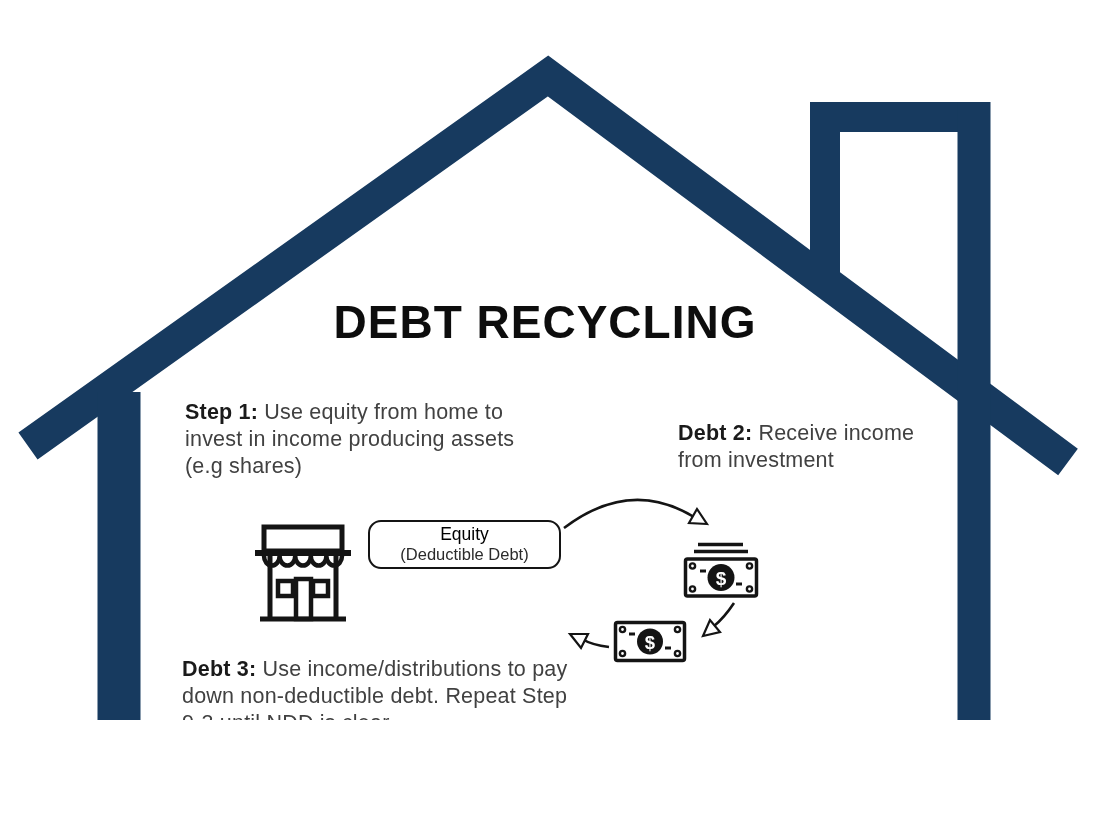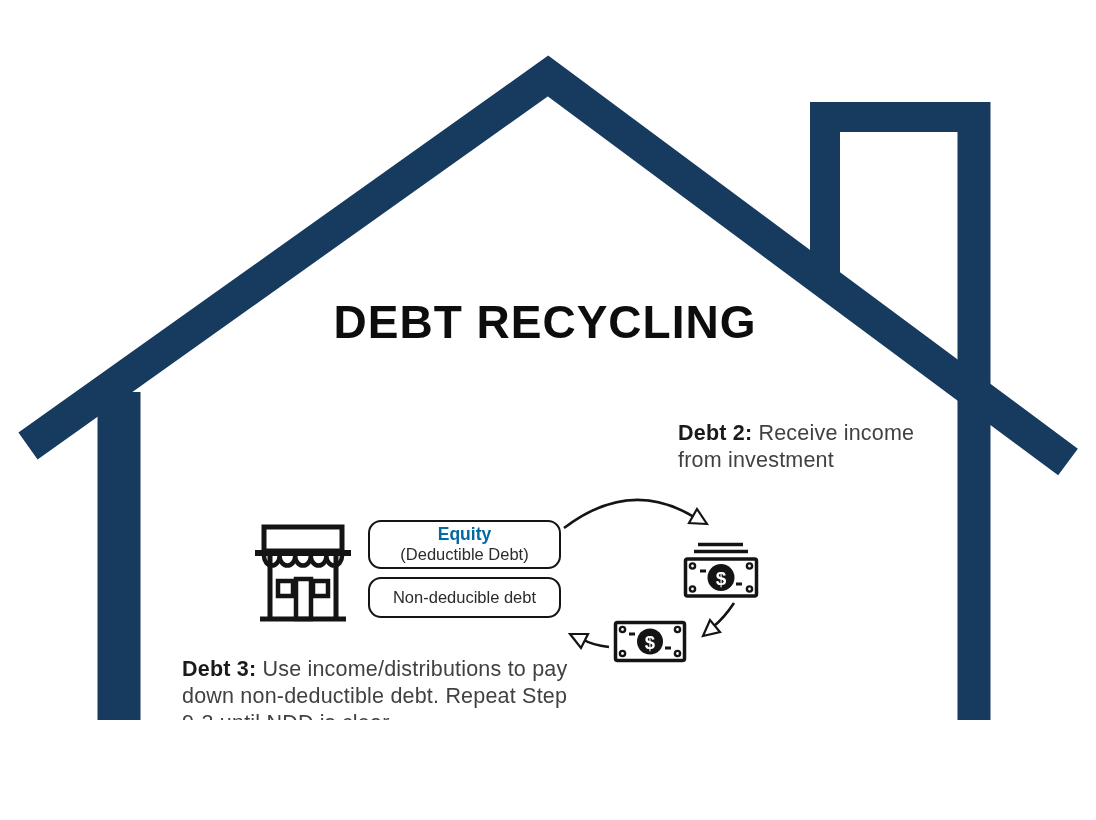--- a/index.html
+++ b/index.html
@@ -20,21 +20,21 @@
   .step b{color:#1a1a1a;font-weight:700;}
   .step1{left:185px;top:399px;width:342px;}
   .step2{left:678px;top:420px;width:258px;}
   .step3{left:182px;top:656px;width:396px;}
   .label-box{
     left:368px;background:#ffffff;border:2.5px solid #141414;border-radius:13px;
     width:193px;display:flex;flex-direction:column;align-items:center;justify-content:center;
     box-sizing:border-box;text-align:center;color:#2b2b2b;
   }
   .equity-box{top:520px;height:49px;line-height:1.2;}
-  .equity-box .bt{font-weight:700;font-size:17.5px;color:#0369a1;}
+  .equity-box .bt{font-weight:400;font-size:17.5px;color:#000000;}
   .equity-box .bs{font-size:16.5px;}
   .ndd-box{top:577px;height:41px;font-size:16.5px;}
 </style>
 </head>
 <body>
 
 <div class="canvas">
 
   <svg class="abs" style="left:0;top:0" width="1096" height="820" viewBox="0 0 1096 820">
     <g stroke="#173a5f" fill="none" stroke-linecap="butt">
@@ -42,20 +42,24 @@
       <path d="M 810 117 H 974" stroke-width="30"></path>
       <path d="M 825 102 V 288" stroke-width="30"></path>
       <path d="M 974 102 V 784" stroke-width="33"></path>
       <path d="M 119 392 V 784" stroke-width="43"></path>
       <path d="M 98 784 H 990" stroke-width="31"></path>
     </g>
   </svg>
 
   <div class="abs title">DEBT RECYCLING</div>
 
+  <div class="abs step step1">
+    <b>Step 1:</b>
+    <span>Use equity from home to invest in income producing assets (e.g shares)</span>
+  </div>
   <div class="abs step step2">
     <b>Debt 2:</b>
     <span>Receive income from investment</span>
   </div>
   <div class="abs step step3">
     <b>Debt 3:</b>
     <span>Use income/distributions to pay down non-deductible debt. Repeat Step 9-3 until NDD is clear.</span>
   </div>
 
   <svg class="abs" style="left:254px;top:519px" width="98" height="106" viewBox="0 0 98 106">
@@ -67,23 +71,20 @@
       <line x1="6" y1="100" x2="92" y2="100" stroke-width="5"></line>
       <rect x="24" y="62" width="15" height="15" stroke-width="4.5"></rect>
       <rect x="59" y="62" width="15" height="15" stroke-width="4.5"></rect>
       <rect x="42" y="60" width="15" height="40" stroke-width="4.5"></rect>
     </g>
   </svg>
 
   <div class="abs label-box equity-box">
     <div class="bt">Equity</div>
     <div class="bs">(Deductible Debt)</div>
-  </div>
-  <div class="abs label-box ndd-box">
-    <span>Non-deducible debt</span>
   </div>
 
   <svg class="abs" style="left:683px;top:541px" width="76" height="58" viewBox="0 0 76 58">
     <g stroke="#141414" fill="none">
       <line x1="15" y1="3.5" x2="60" y2="3.5" stroke-width="3.5"></line>
       <line x1="11" y1="10.5" x2="65" y2="10.5" stroke-width="3.5"></line>
       <rect x="2.5" y="18" width="71" height="37" rx="2" stroke-width="3.5"></rect>
       <circle cx="9.5" cy="25" r="2.6" stroke-width="2.4"></circle>
       <circle cx="66.5" cy="25" r="2.6" stroke-width="2.4"></circle>
       <circle cx="9.5" cy="48" r="2.6" stroke-width="2.4"></circle>

